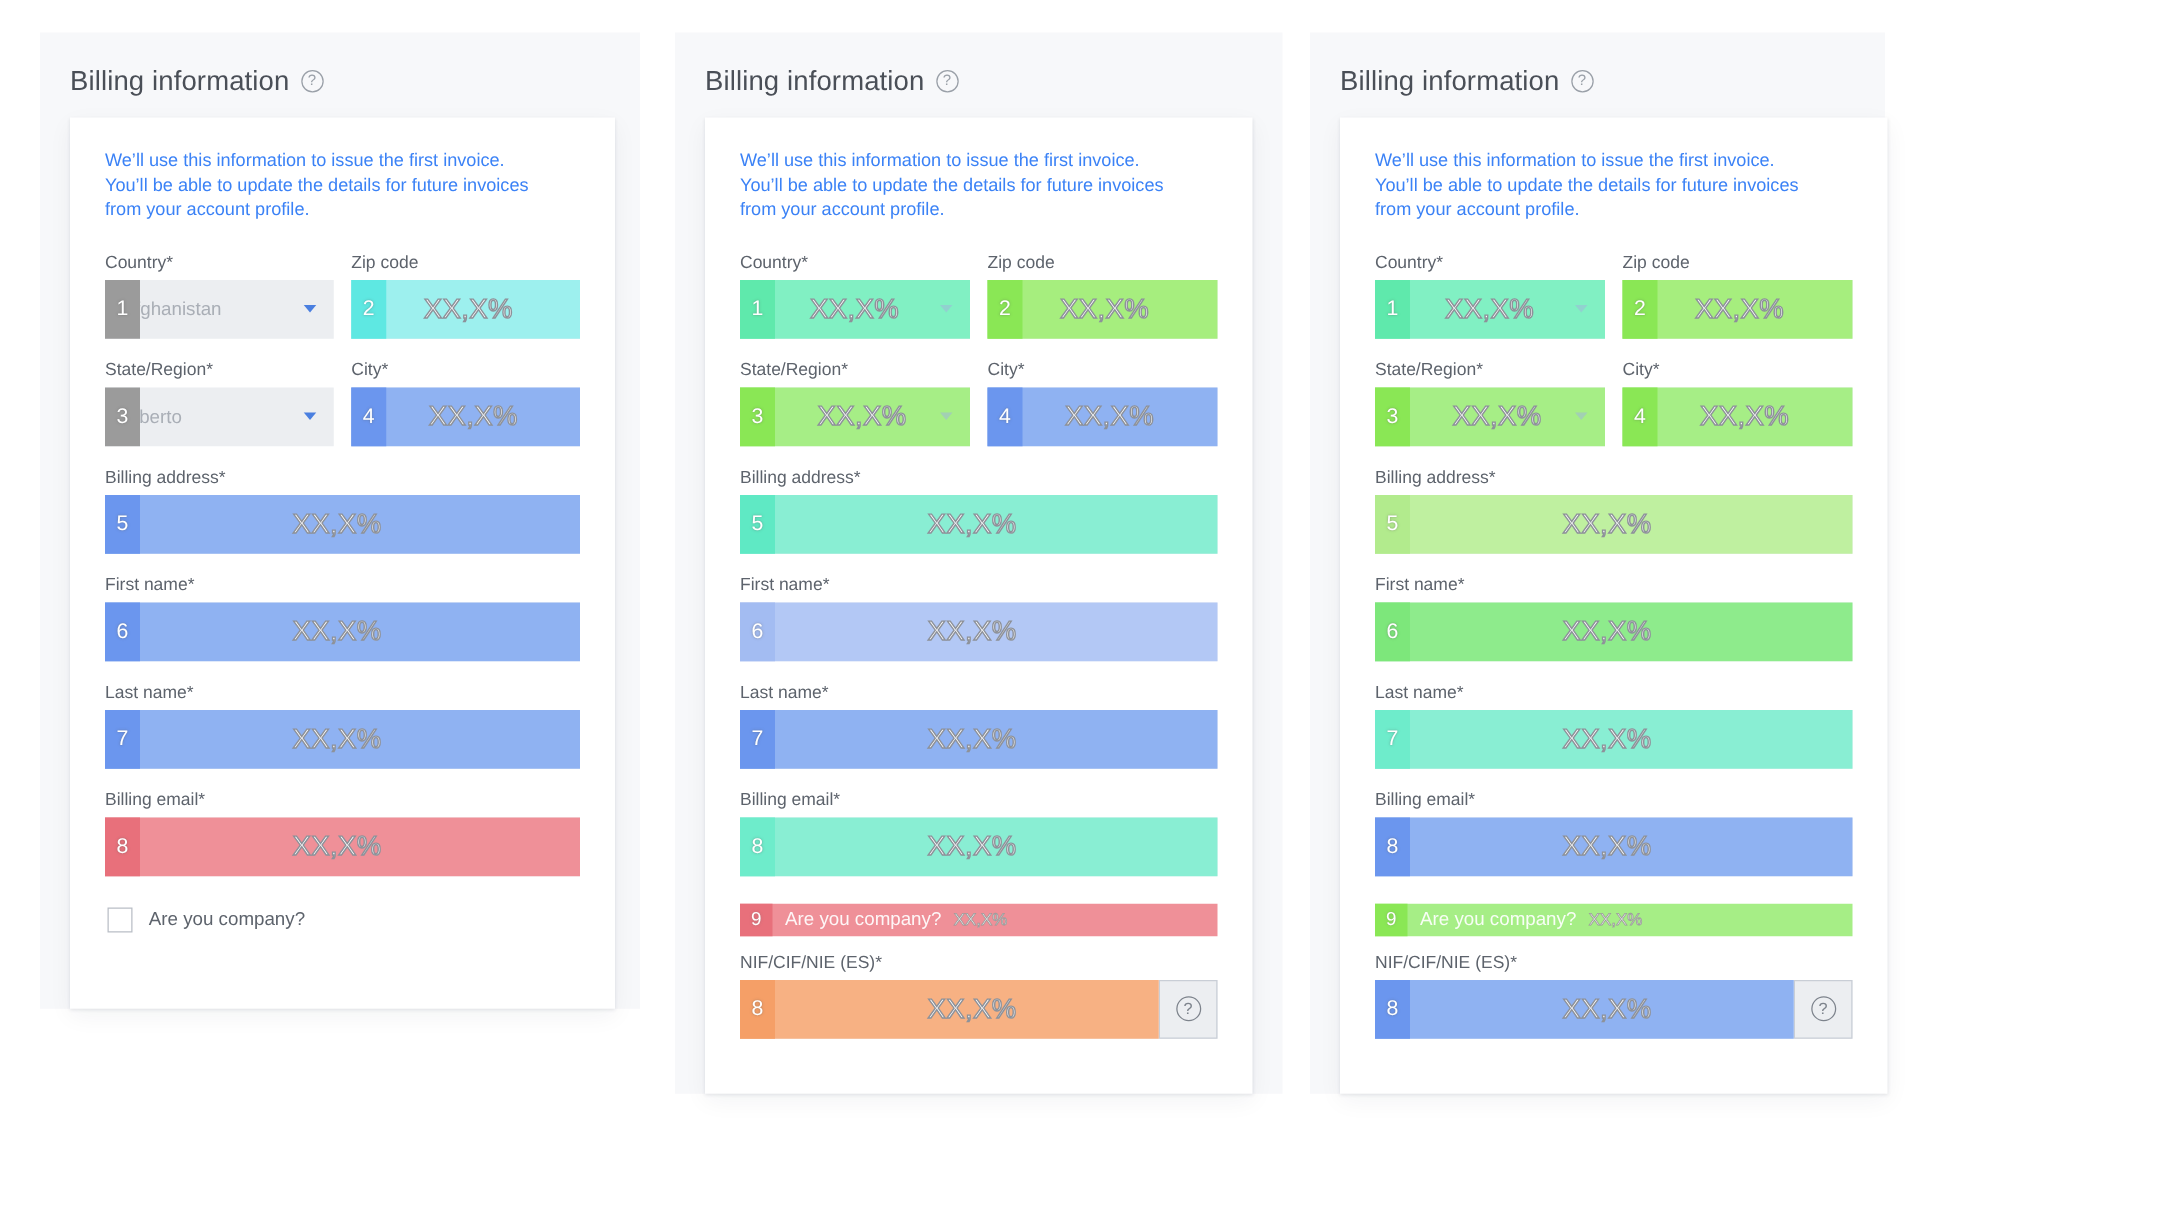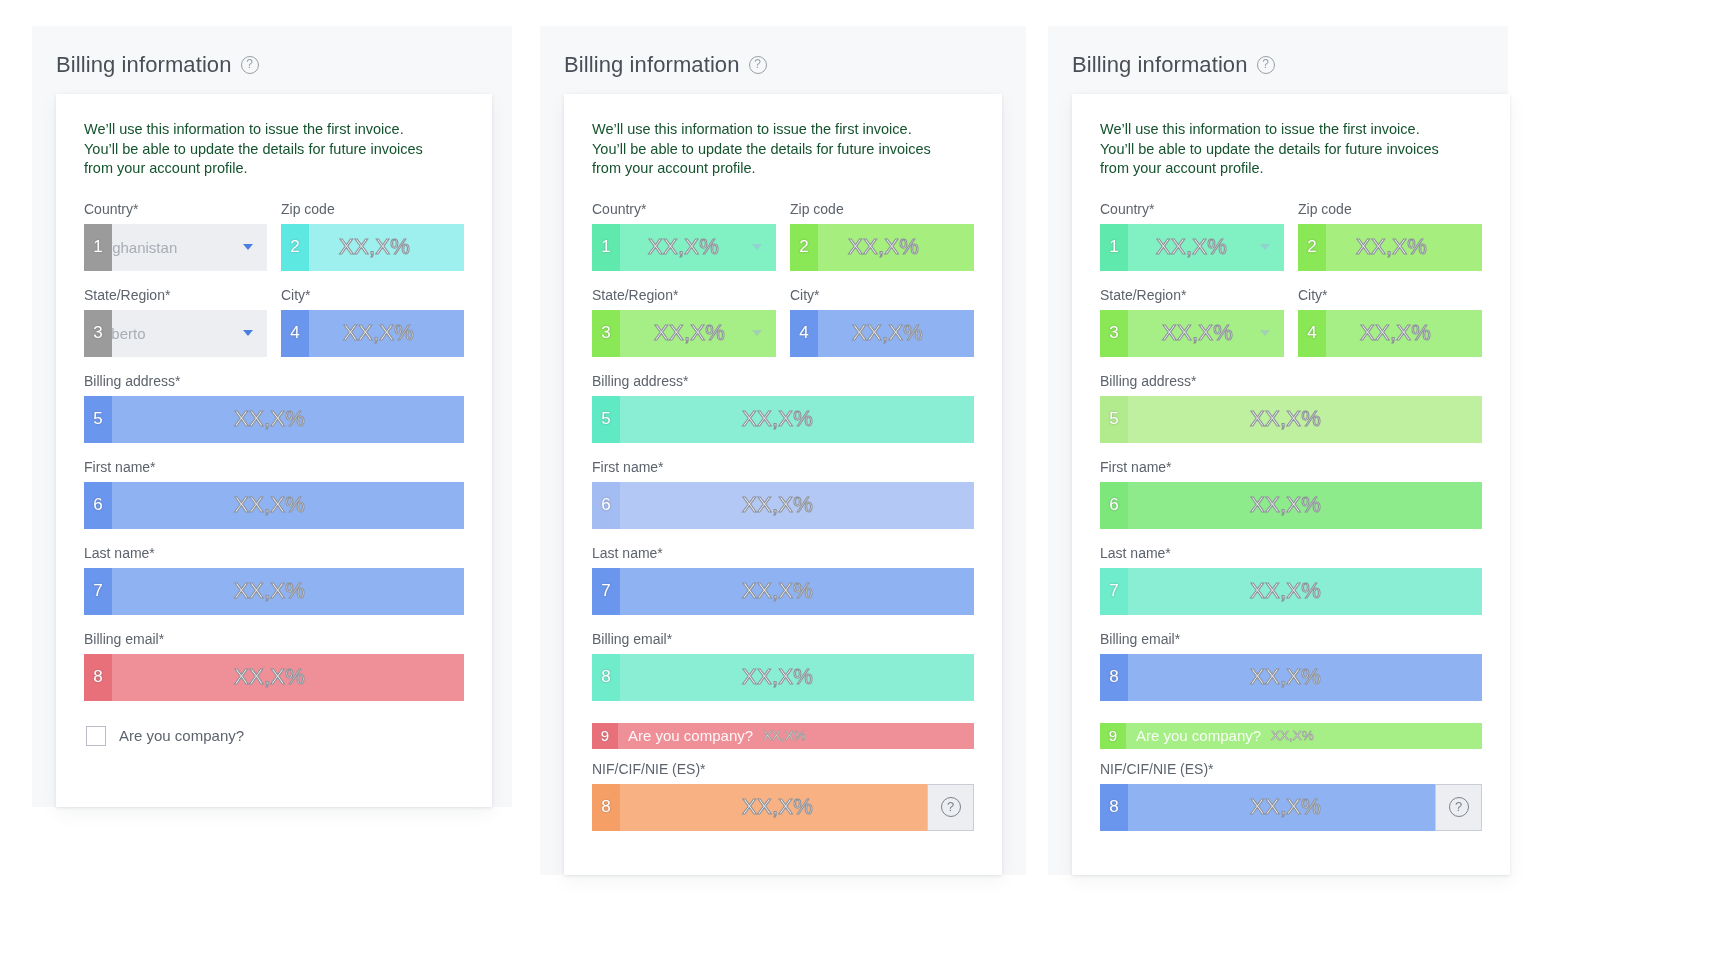--- a/index.html
+++ b/index.html
@@ -47,21 +47,21 @@
     display: inline-block;
   }
   .card {
     background: #ffffff;
     padding: 26px 28px 28px 28px;
     box-shadow: 0 1px 3px rgba(20,30,50,.10), 0 6px 18px rgba(20,30,50,.05);
   }
   .intro {
     font-size: 14.5px;
     line-height: 19.5px;
-    color: #14532d;
+    color: #3b82f6;
     margin-bottom: 22px;
     white-space: pre-line;
   }
 
   
   .row2 { display: flex; gap: 14px; }
   .fg { margin-bottom: 16px; }
   .fg.half { flex: 1 1 0; min-width: 0; }
   .flabel {
     display: block;

